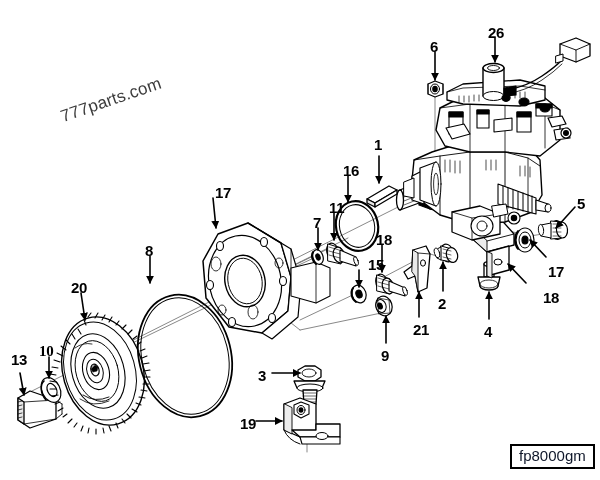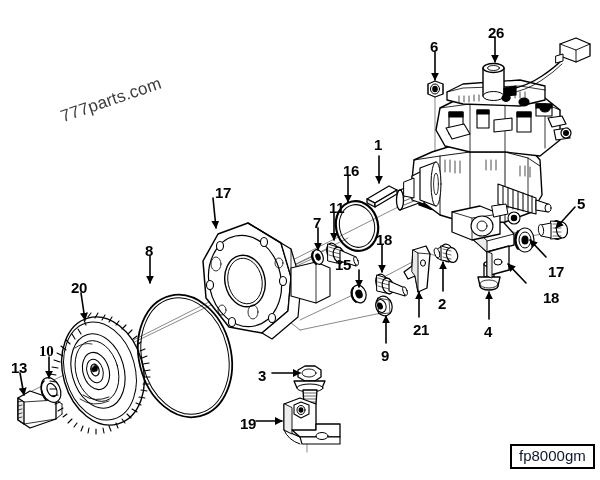--- a/index.html
+++ b/index.html
@@ -459,23 +459,23 @@
       <div class="callout" style="left: 258px; top: 368px;">3</div>
       <div class="callout" style="left: 484px; top: 324px;">4</div>
       <div class="callout" style="left: 577px; top: 196px;">5</div>
       <div class="callout" style="left: 430px; top: 39px;">6</div>
       <div class="callout" style="left: 313px; top: 215px;">7</div>
       <div class="callout" style="left: 145px; top: 243px;">8</div>
       <div class="callout" style="left: 381px; top: 348px;">9</div>
       <div class="callout" style="left: 39px; top: 344px; font-family: Liberation Serif, serif;">10</div>
       <div class="callout" style="left: 329px; top: 200px; text-align: right;">11</div>
       <div class="callout" style="left: 376px; top: 232px;">18</div>
-      <div class="callout" style="left: 11px; top: 360px; text-align: center;">13</div>
+      <div class="callout" style="left: 11px; top: 352px; text-align: center;">13</div>
       <div class="callout" style="left: 548px; top: 264px;">17</div>
-      <div class="callout" style="left: 335px; top: 257px; text-align: center;">15</div>
+      <div class="callout" style="left: 368px; top: 257px; text-align: center;">15</div>
       <div class="callout" style="left: 343px; top: 163px;">16</div>
       <div class="callout" style="left: 215px; top: 185px;">17</div>
       <div class="callout" style="left: 543px; top: 290px;">18</div>
       <div class="callout" style="left: 240px; top: 416px;">19</div>
       <div class="callout" style="left: 71px; top: 280px;">20</div>
       <div class="callout" style="left: 413px; top: 322px;">21</div>
       <div class="callout" style="left: 488px; top: 25px;">26</div>
     </div>
 
   <div id="watermark">777parts.com</div>

